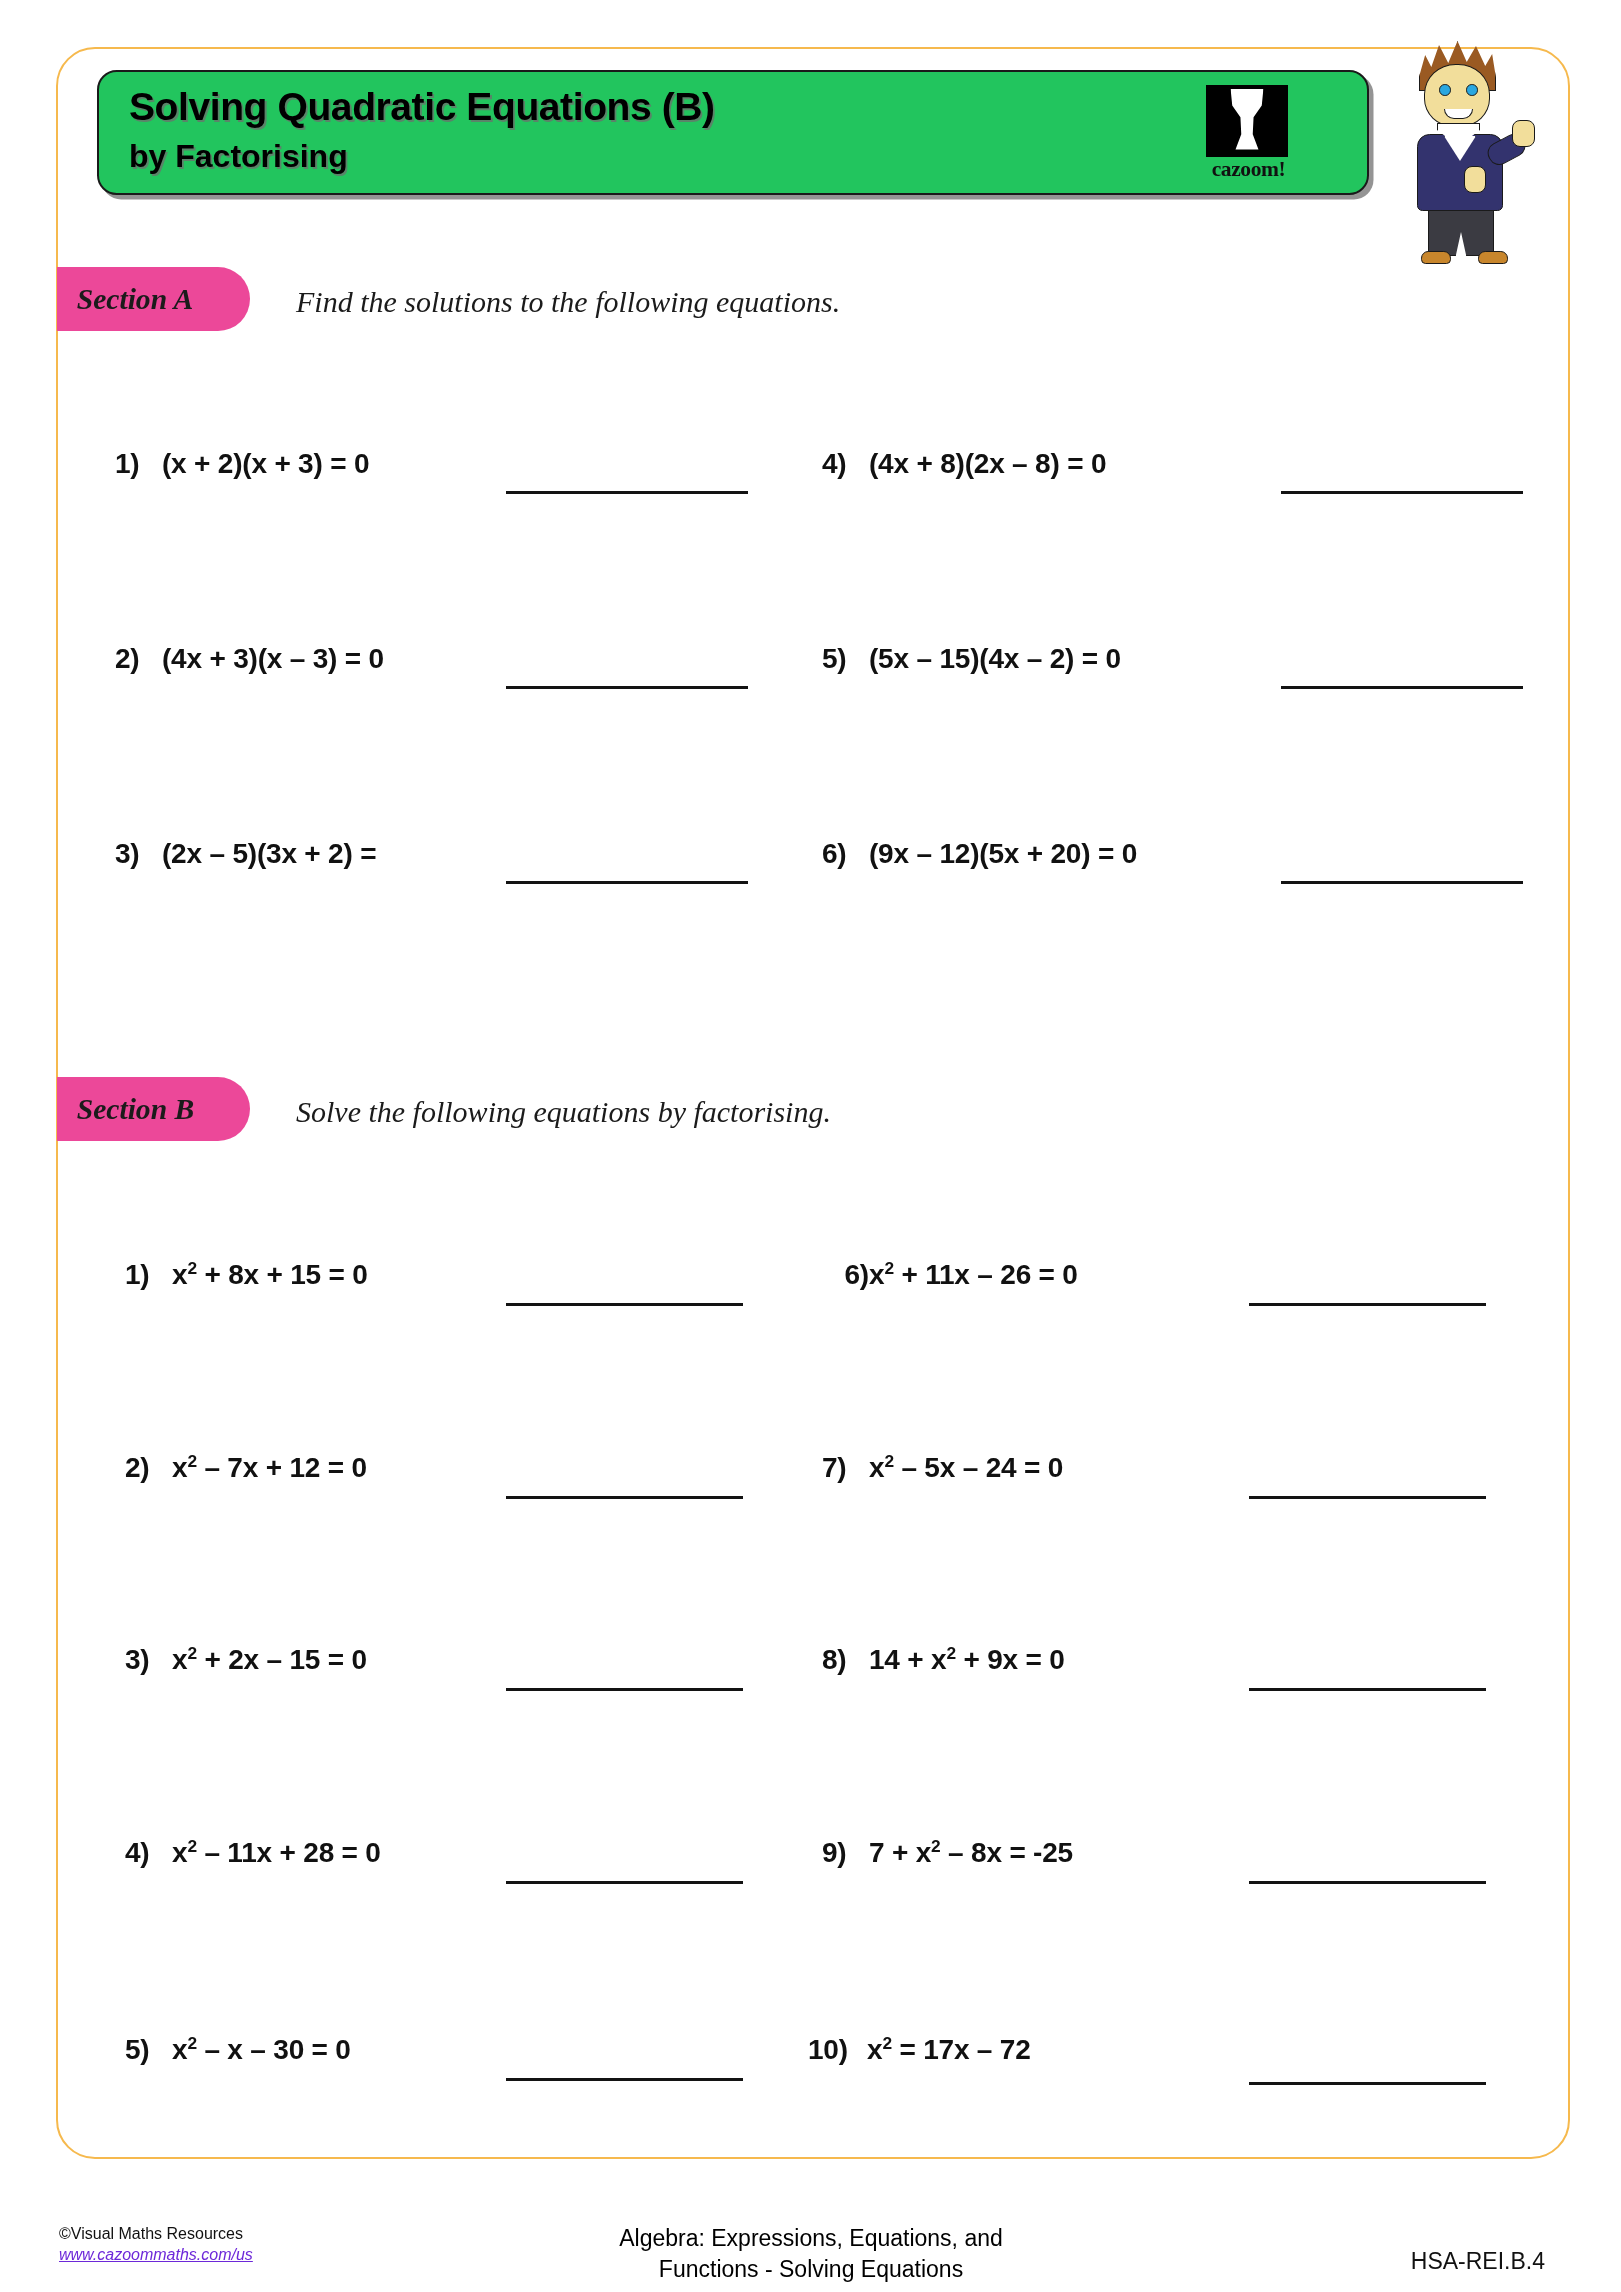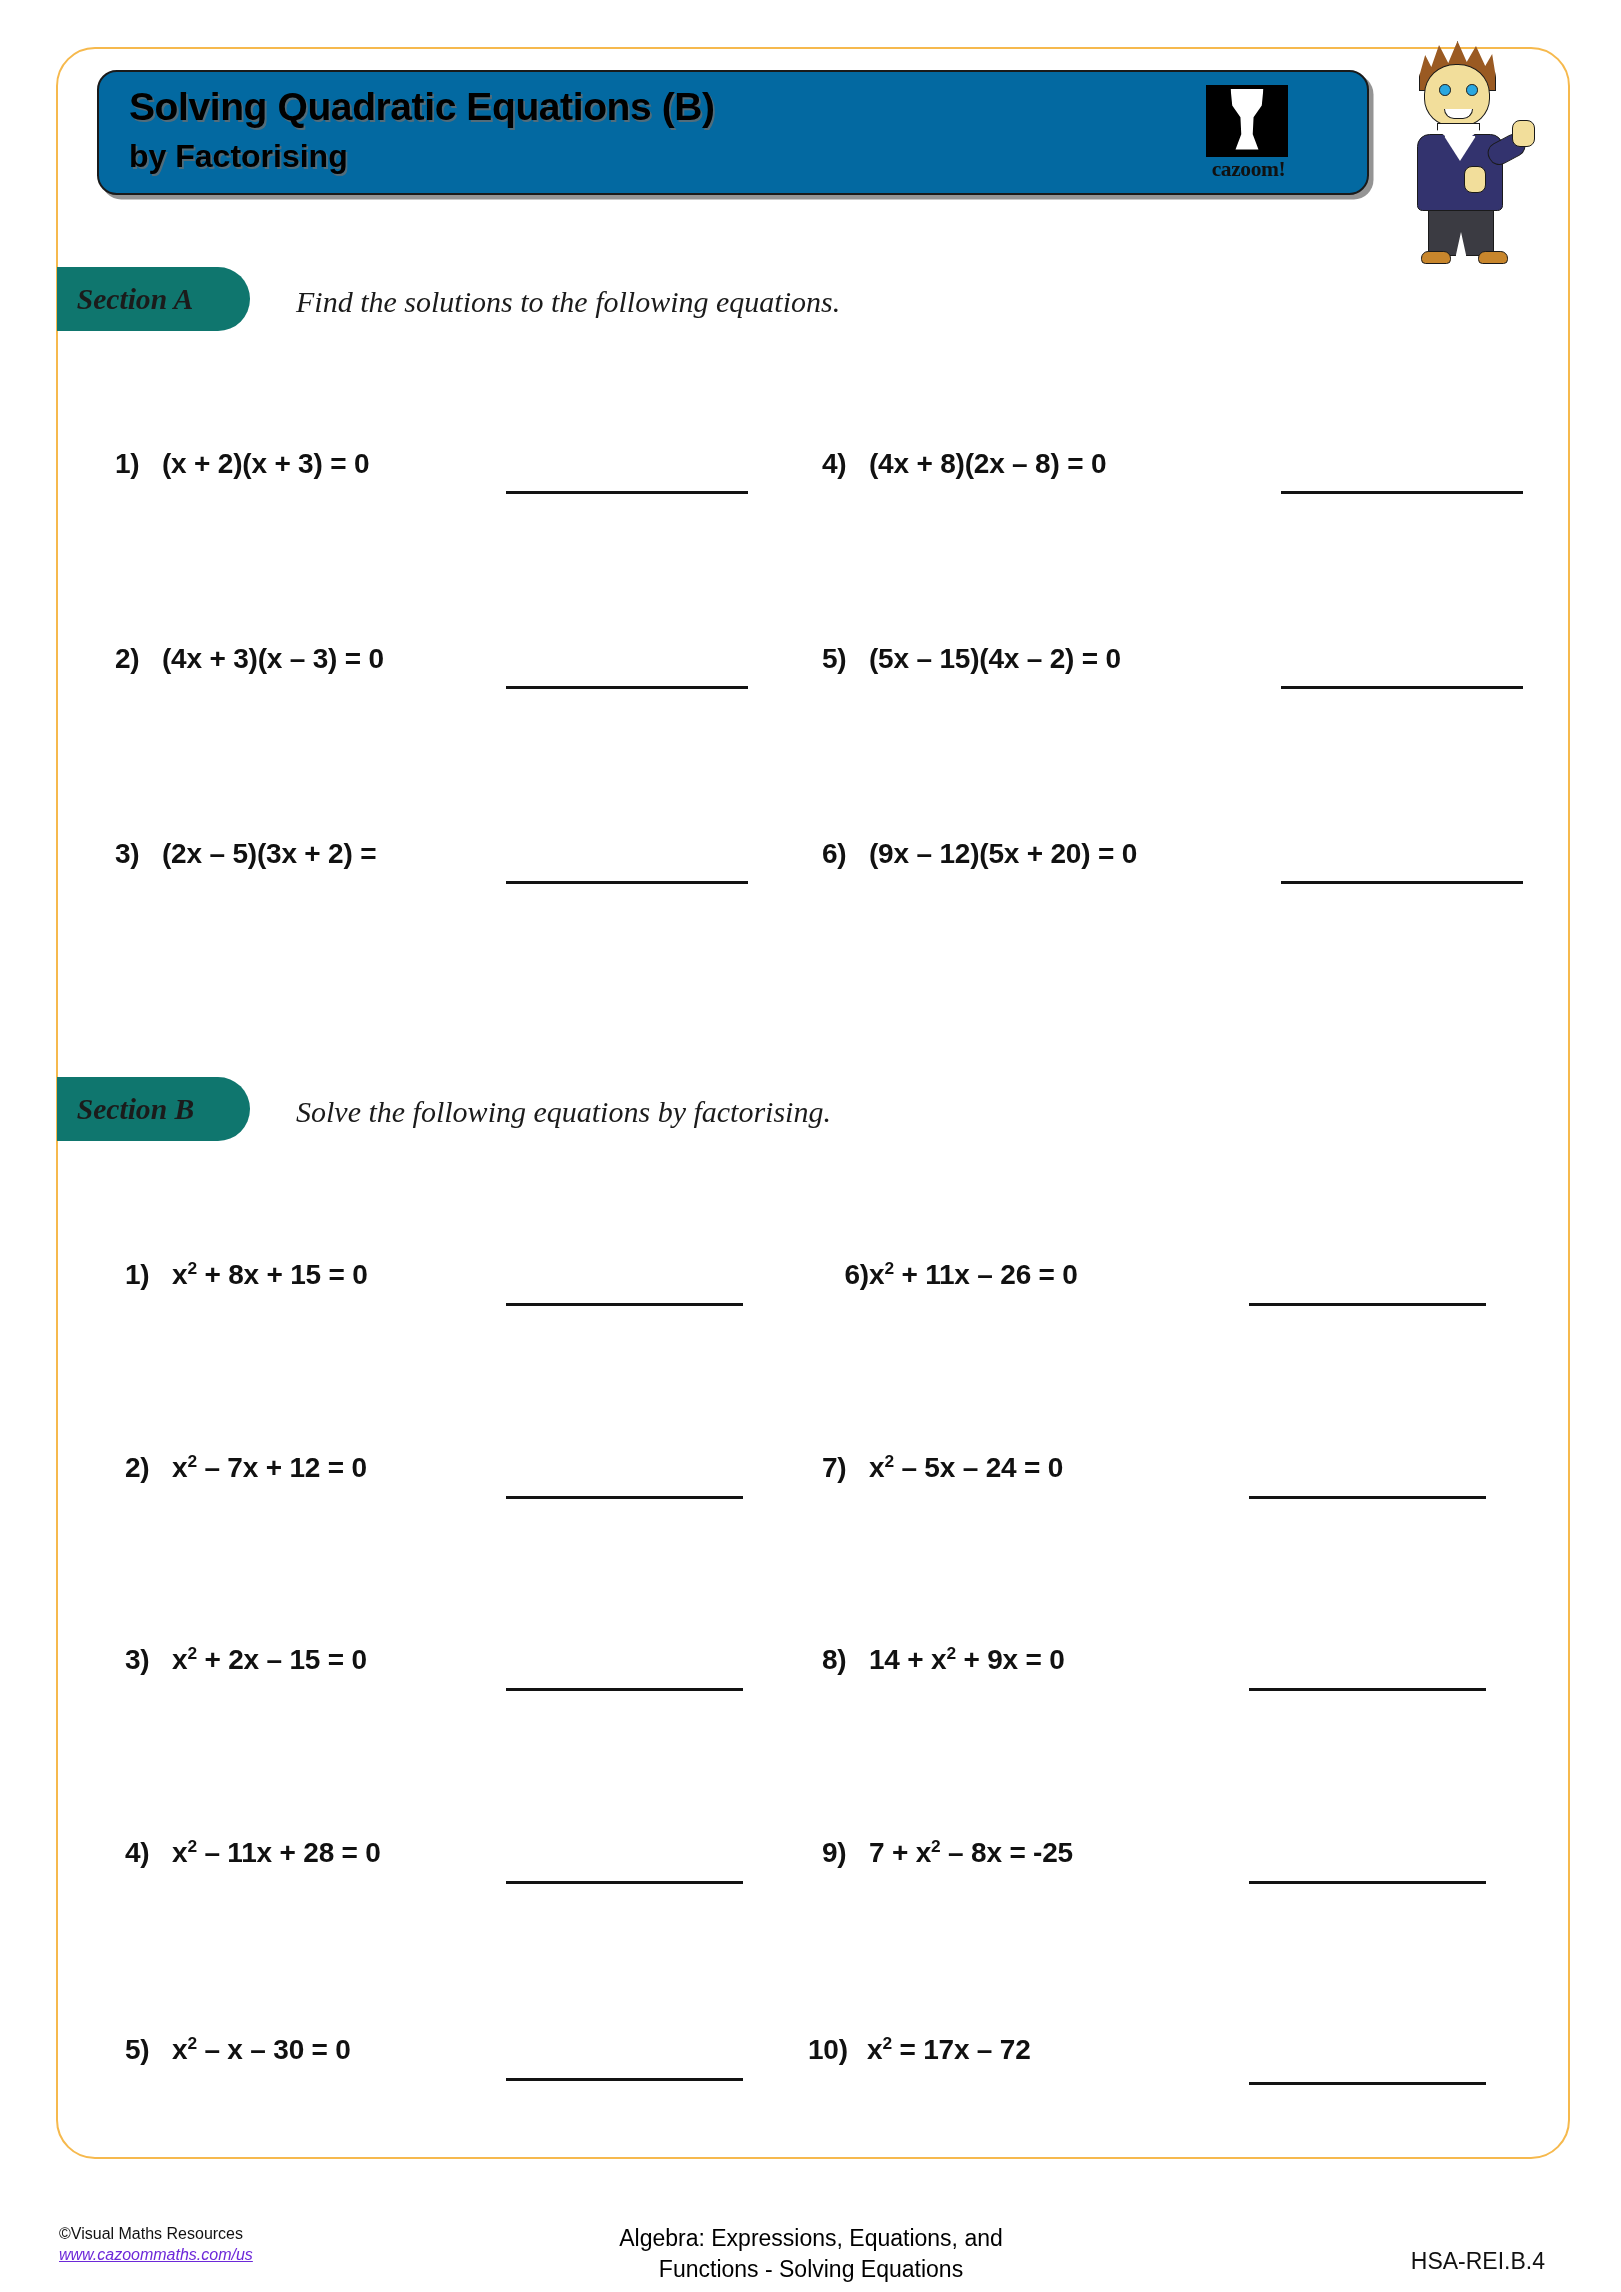--- a/index.html
+++ b/index.html
@@ -34,21 +34,21 @@
     background: #ffffff;
   }
 
   
   .title-box {
     position: absolute;
     left: 97px;
     top: 70px;
     width: 1272px;
     height: 125px;
-    background: #0369a1;
+    background: #22c55e;
     border: 2.7px solid #1a1a1a;
     border-radius: 19.7px;
     box-sizing: border-box;
     box-shadow: 4.5px 4.5px 0 rgba(60,60,60,0.55);
   }
   .title-main {
     position: absolute;
     left: 30px;
     top: 12.5px;
     font-size: 39px;
@@ -218,21 +218,21 @@
   }
   .m-shoe.l { left: 27px; }
   .m-shoe.r { left: 84px; }
 
   
   .section-band {
     position: absolute;
     left: 57px;
     height: 64px;
     width: 193px;
-    background: #0f766e;
+    background: #ec4899;
     border-radius: 0 32px 32px 0;
   }
   .section-label {
     position: absolute;
     left: 19.7px;
     top: 50%;
     transform: translateY(-50%);
     font-family: "Liberation Serif", serif;
     font-style: italic;
     font-weight: bold;

